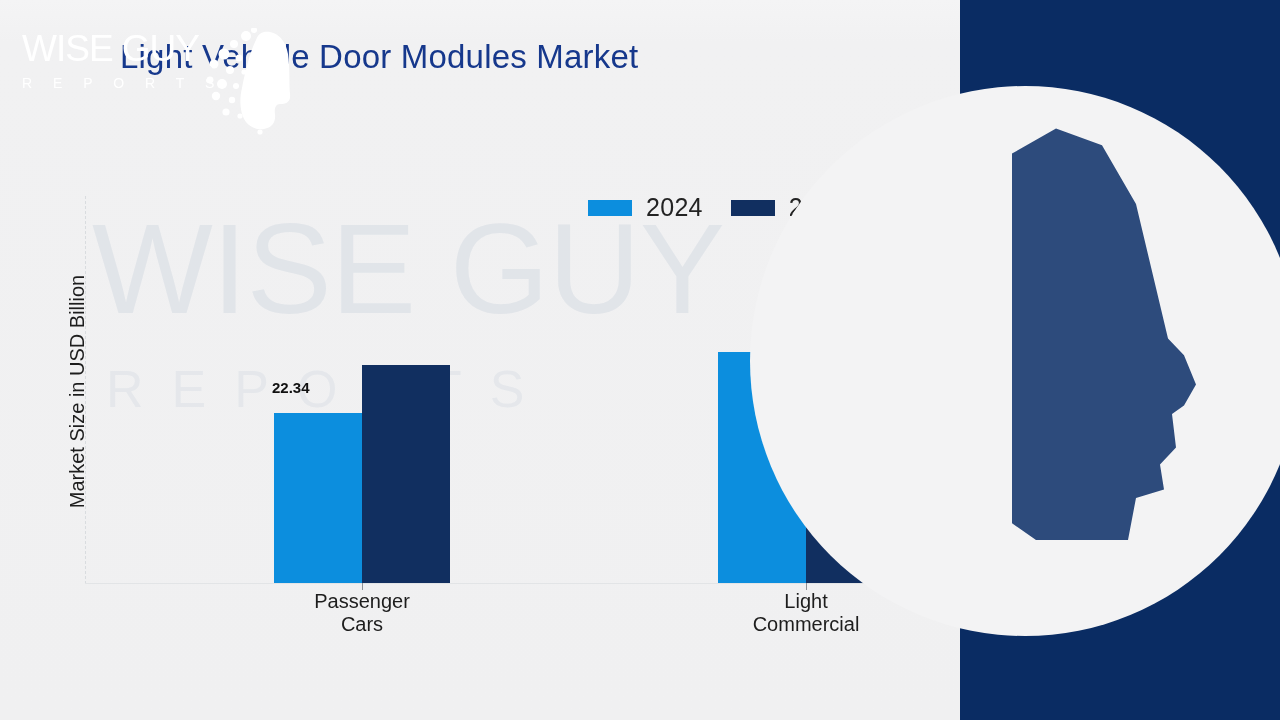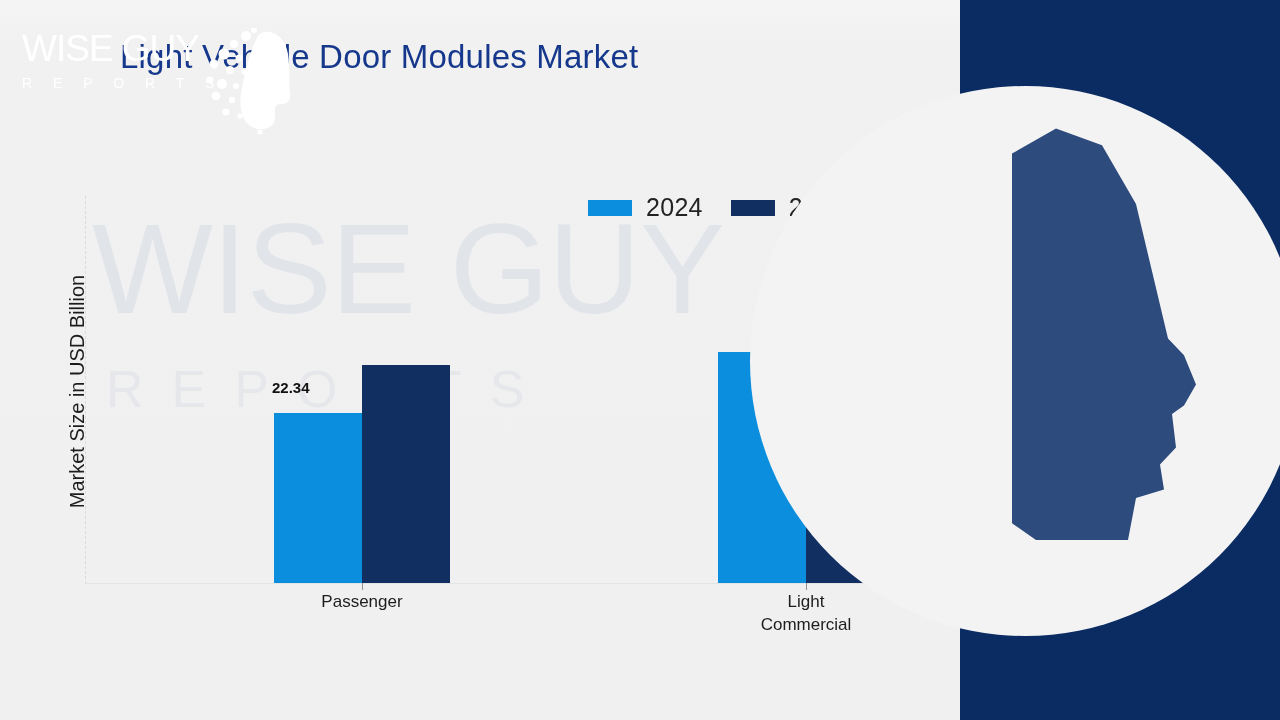--- a/index.html
+++ b/index.html
@@ -145,21 +145,21 @@
     top: 100%;
     width: 1px; height: 7px;
     background: #8d9196;
   }
 
   
   .cat-label {
     position: absolute;
     top: 590px;
     text-align: center;
-    font-size: 17px;
+    font-size: 20px;
     line-height: 23px;
     color: #1d1d1d;
   }
 
   
   #right-panel {
     position: absolute;
     left: 960px; top: 0;
     width: 320px; height: 720px;
     background: #0a2c63;
@@ -262,20 +262,21 @@
         </div>
         <div class="bar-wrap">
           <span class="bar" id="bar-1-1" style="height: 330.3px; background: rgb(17, 47, 96);"></span>
         </div>
         <span class="tick" id="tick-1" style="left: 88px;"></span>
       </div>
     </div>
 
     <div class="cat-label" id="cat-0" style="left: 252px; width: 220px;">
       <div>Passenger</div>
+      <div>Cars</div>
     </div>
     <div class="cat-label" id="cat-1" style="left: 696px; width: 220px;">
       <div>Light</div>
       <div>Commercial</div>
     </div>
   </div>
 
   <div id="right-panel">
     <div id="brand-circle"></div>
   </div>

